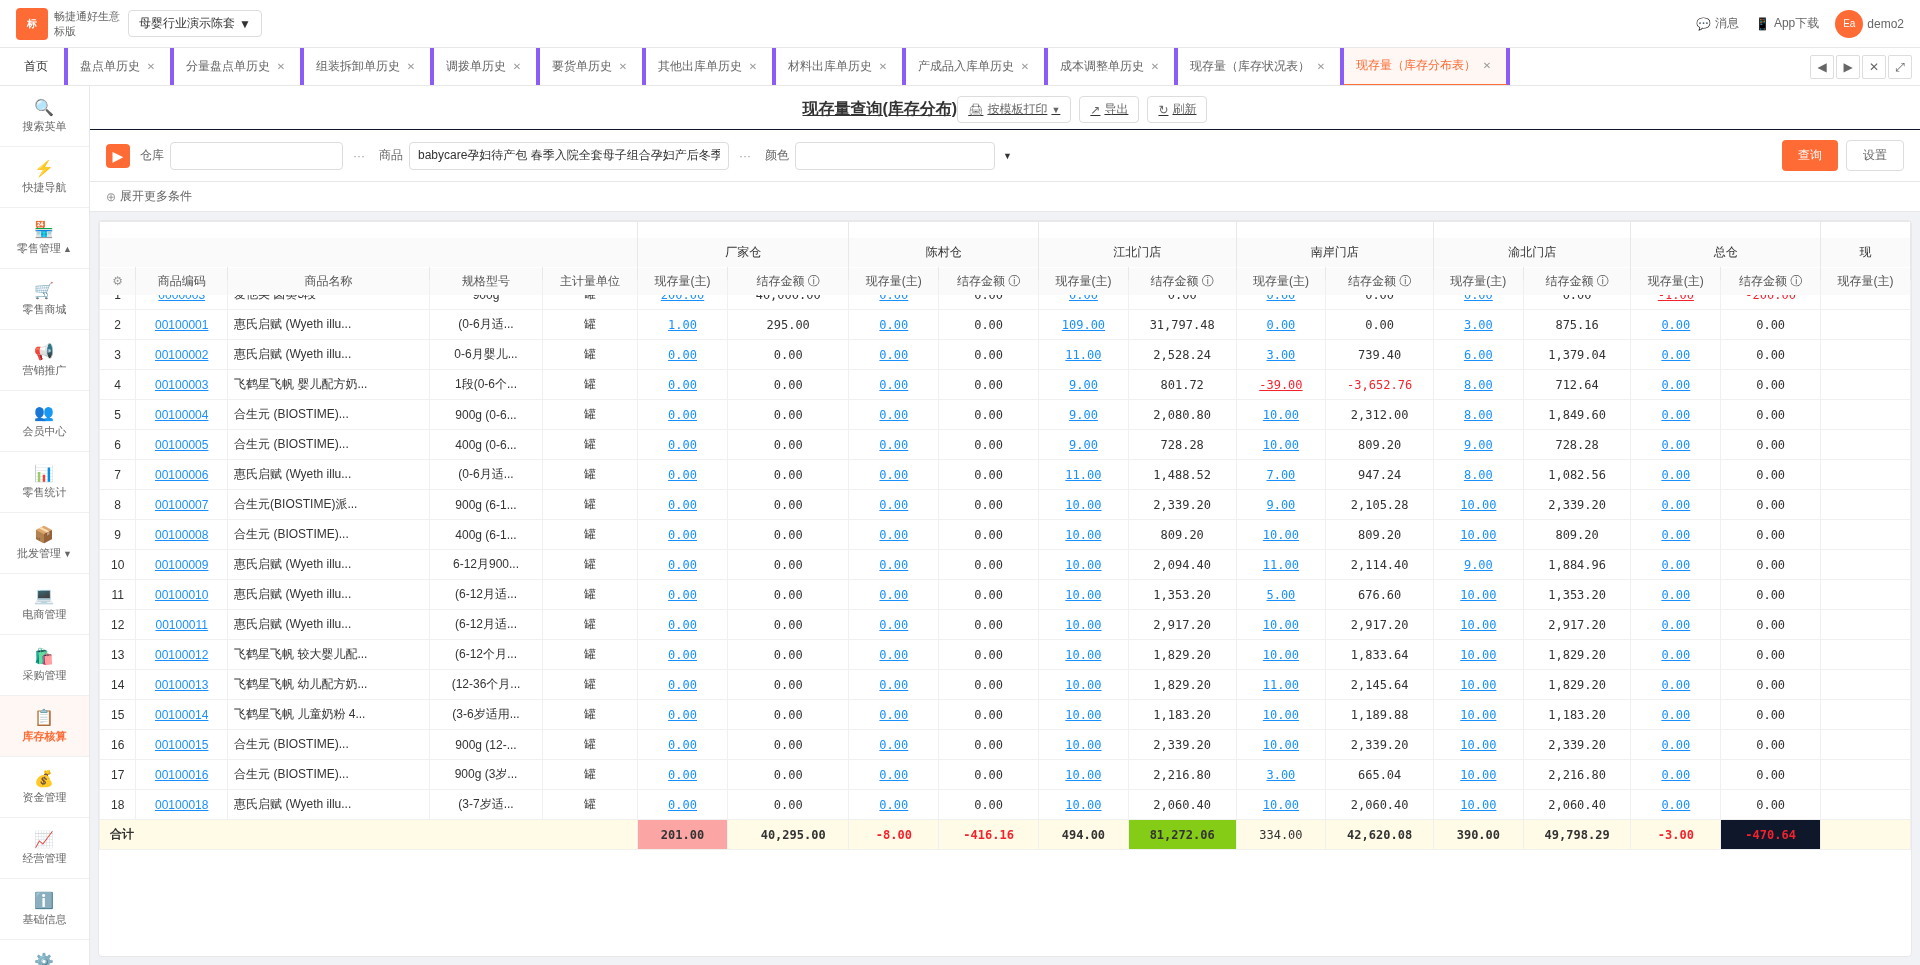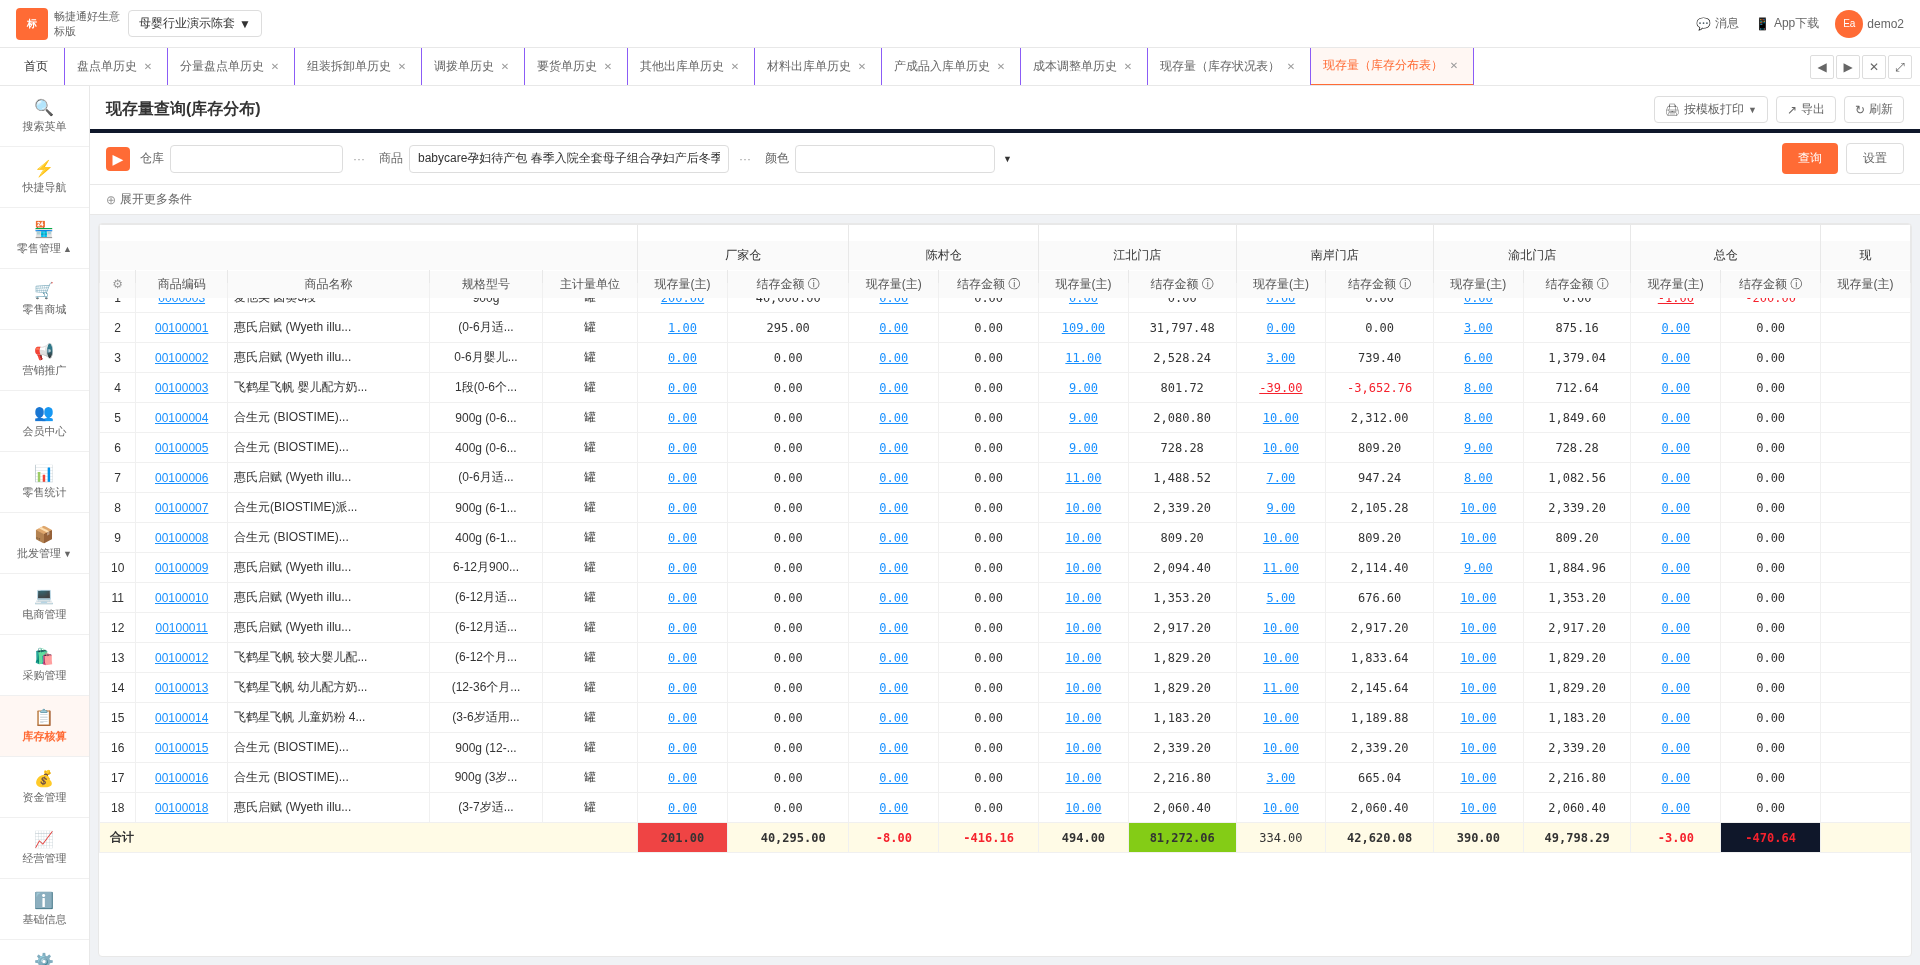--- a/index.html
+++ b/index.html
@@ -11,21 +11,21 @@
     .logo-area { display: flex; align-items: center; gap: 6px; }
     .logo-icon { width: 32px; height: 32px; background: #ff6b35; border-radius: 4px; display: flex; align-items: center; justify-content: center; color: white; font-size: 10px; font-weight: bold; }
     .logo-text { font-size: 11px; color: #666; line-height: 1.3; }
     .industry-selector { display: flex; align-items: center; gap: 4px; padding: 4px 10px; border: 1px solid #ddd; border-radius: 4px; cursor: pointer; font-size: 12px; color: #333; }
     .topbar-right { display: flex; align-items: center; gap: 16px; }
     .topbar-btn { display: flex; align-items: center; gap: 4px; cursor: pointer; color: #666; font-size: 12px; }
     .avatar { width: 28px; height: 28px; border-radius: 50%; background: #ff6b35; display: flex; align-items: center; justify-content: center; color: white; font-size: 11px; }
 
     
     .tabbar { height: 38px; background: #fff; display: flex; align-items: center; border-bottom: 1px solid #e8e8e8; padding: 0 8px; overflow: hidden; position: relative; }
-    .tab { display: flex; align-items: center; gap: 4px; padding: 0 12px; height: 38px; border-right: 1px solid #8b5cf6; cursor: pointer; white-space: nowrap; font-size: 12px; color: #666; flex-shrink: 0; text-align: center; }
+    .tab { display: flex; align-items: center; gap: 4px; padding: 0 12px; height: 38px; border-right: 4px solid #8b5cf6; cursor: pointer; white-space: nowrap; font-size: 12px; color: #666; flex-shrink: 0; text-align: center; }
     .tab:first-child { padding: 0 16px; font-weight: 500; color: #333; }
     .tab.active { color: #ff6b35; background: #fff7f3; border-bottom: 2px solid #ff6b35; }
     .tab-close { width: 14px; height: 14px; border-radius: 50%; display: flex; align-items: center; justify-content: center; color: #999; font-size: 10px; cursor: pointer; }
     .tab-nav-btns { display: flex; align-items: center; margin-left: auto; gap: 2px; }
     .tab-nav-btn { width: 24px; height: 24px; border: 1px solid #ddd; display: flex; align-items: center; justify-content: center; cursor: pointer; color: #666; font-size: 12px; border-radius: 2px; }
 
     
     .main-layout { display: flex; height: calc(965px - 86px); }
 
     
@@ -33,21 +33,21 @@
     .sidebar-item { padding: 12px 6px; text-align: center; cursor: pointer; color: #666; font-size: 12px; border-bottom: 1px solid #f0f0f0; }
     .sidebar-item.active { color: #ff6b35; background: #fff7f3; font-weight: bold; }
     .sidebar-item .item-icon { font-size: 16px; margin-bottom: 2px; }
     .sidebar-item-label { font-size: 11px; display: flex; align-items: center; justify-content: center; gap: 2px; }
     .sidebar-arrow { font-size: 9px; }
 
     
     .content { flex: 1; display: flex; flex-direction: column; overflow: hidden; }
 
     
-    .page-header { padding: 10px 16px 6px; background: #fff; border-bottom: 4px solid #0f172a; display: flex; align-items: center; justify-content: space-between; }
+    .page-header { padding: 10px 16px 6px; background: #fff; border-bottom: 1px solid #0f172a; display: flex; align-items: center; justify-content: center; text-decoration: underline; }
     .page-title { font-size: 16px; font-weight: bold; color: #333; }
     .header-actions { display: flex; gap: 8px; align-items: center; }
     .header-btn { display: flex; align-items: center; gap: 4px; padding: 4px 10px; border: 1px solid #ddd; border-radius: 4px; cursor: pointer; font-size: 12px; color: #666; background: #fff; }
 
     
     .search-bar { padding: 10px 16px; background: #fff; border-bottom: 1px solid #e8e8e8; display: flex; align-items: center; gap: 10px; flex-wrap: wrap; }
     .search-expand-btn { width: 24px; height: 24px; background: #ff6b35; border-radius: 4px; display: flex; align-items: center; justify-content: center; color: white; cursor: pointer; font-size: 14px; flex-shrink: 0; }
     .search-field { display: flex; align-items: center; gap: 6px; }
     .search-label { color: #666; font-size: 12px; white-space: nowrap; }
     .search-input { height: 28px; border: 1px solid #ddd; border-radius: 4px; padding: 0 8px; font-size: 12px; color: #333; background: #fff; min-width: 80px; }
@@ -675,21 +675,21 @@
     <td class="td-link td-num ">10.00</td>
     <td class="td-num ">2,060.40</td>
     <td class="td-link td-num">10.00</td>
     <td class="td-num">2,060.40</td>
     <td class="td-link td-num ">0.00</td>
     <td class="td-num ">0.00</td>
     <td class="td-num"></td>
   </tr>
             <tr class="summary-row">
   <td colspan="5" class="text-left" style="background:#fffbe6;font-weight:bold;padding-left:10px;">合计</td>
-  <td class="td-num" style="background:#ef4444;font-weight:bold;">201.00</td>
+  <td class="td-num" style="background:#fca5a5;font-weight:bold;">201.00</td>
   <td class="td-num" style="background:#fffbe6;font-weight:bold;padding-left:16px;">40,295.00</td>
   <td class="td-num td-red" style="background:#fffbe6;font-weight:bold;">-8.00</td>
   <td class="td-num td-red" style="background:#fffbe6;font-weight:bold;">-416.16</td>
   <td class="td-num" style="background:#fffbe6;font-weight:bold;">494.00</td>
   <td class="td-num" style="background:#84cc16;font-weight:bold;">81,272.06</td>
   <td class="td-num" style="background:#fffbe6;font-weight:normal;">334.00</td>
   <td class="td-num" style="background:#fffbe6;font-weight:bold;">42,620.08</td>
   <td class="td-num" style="background:#fffbe6;font-weight:bold;">390.00</td>
   <td class="td-num" style="background:#fffbe6;font-weight:bold;">49,798.29</td>
   <td class="td-num td-red" style="background:#fffbe6;font-weight:bold;">-3.00</td>

